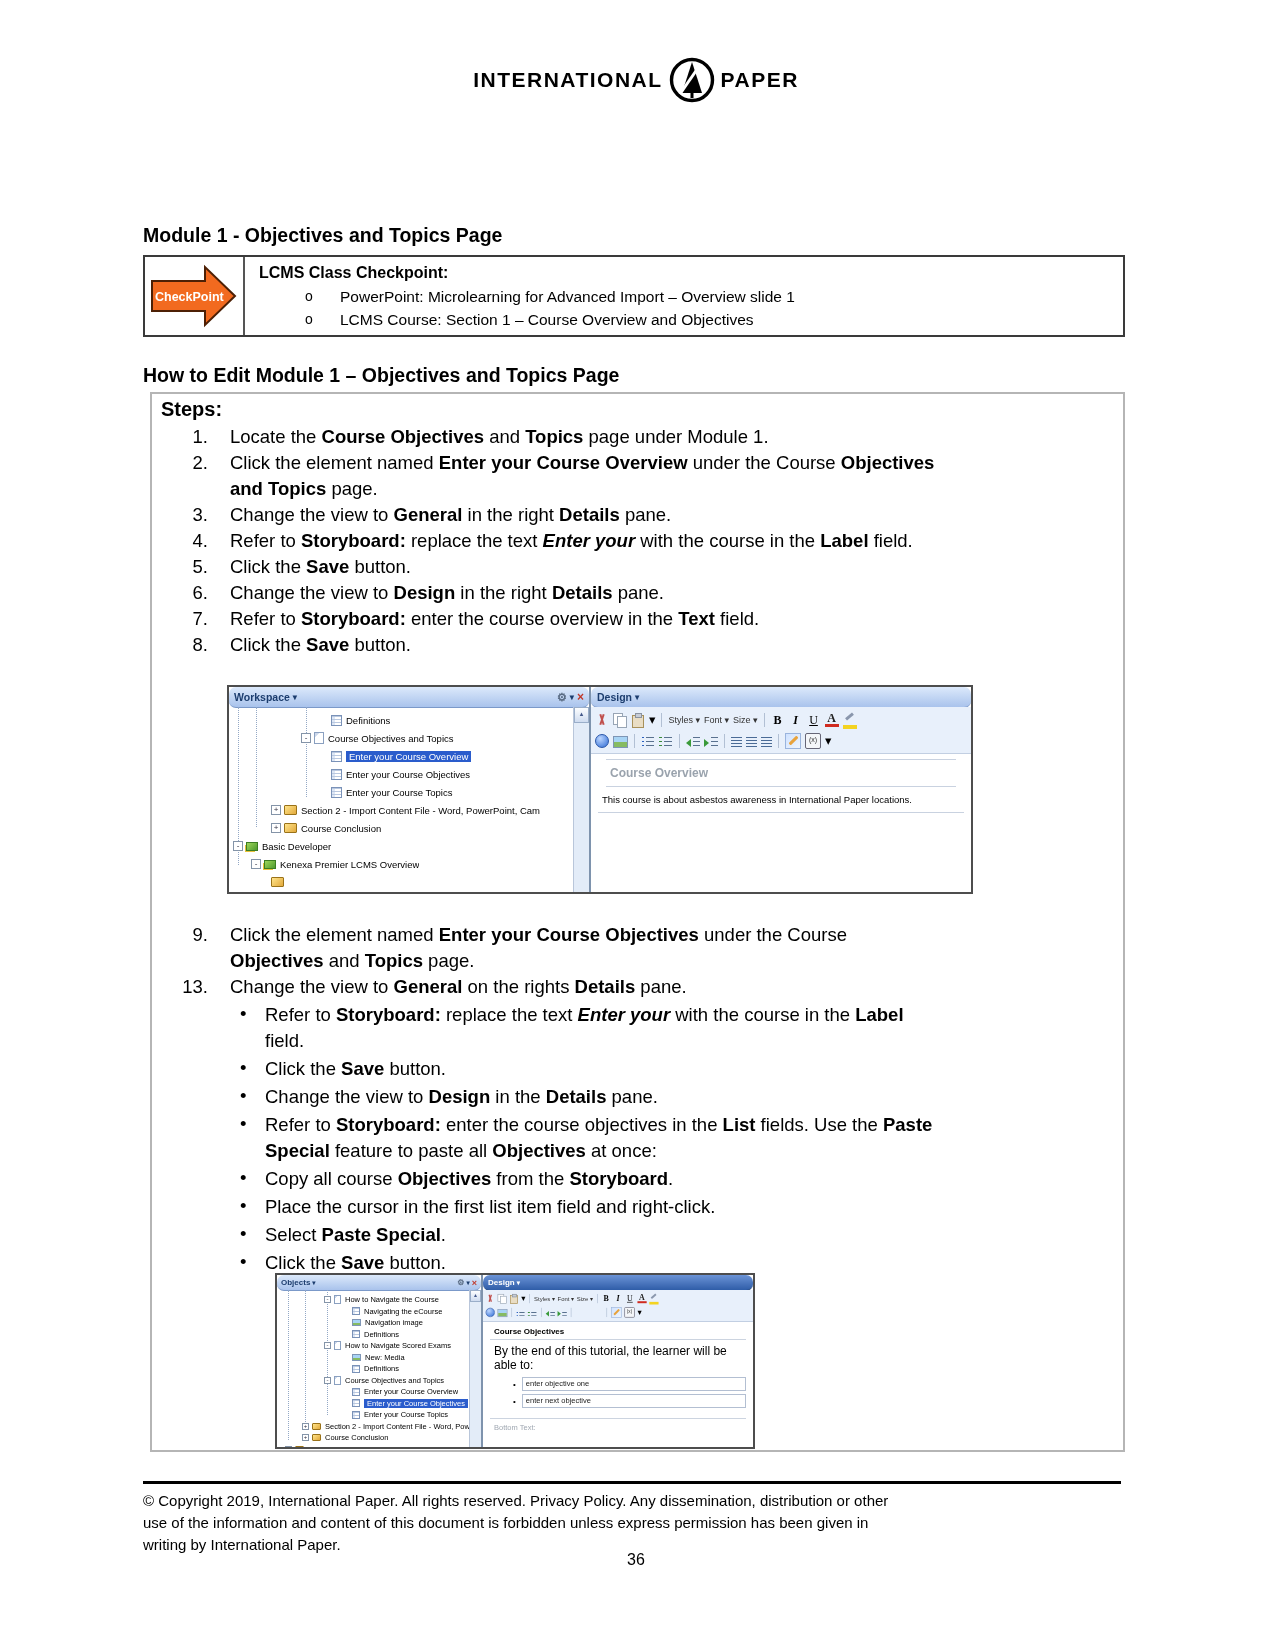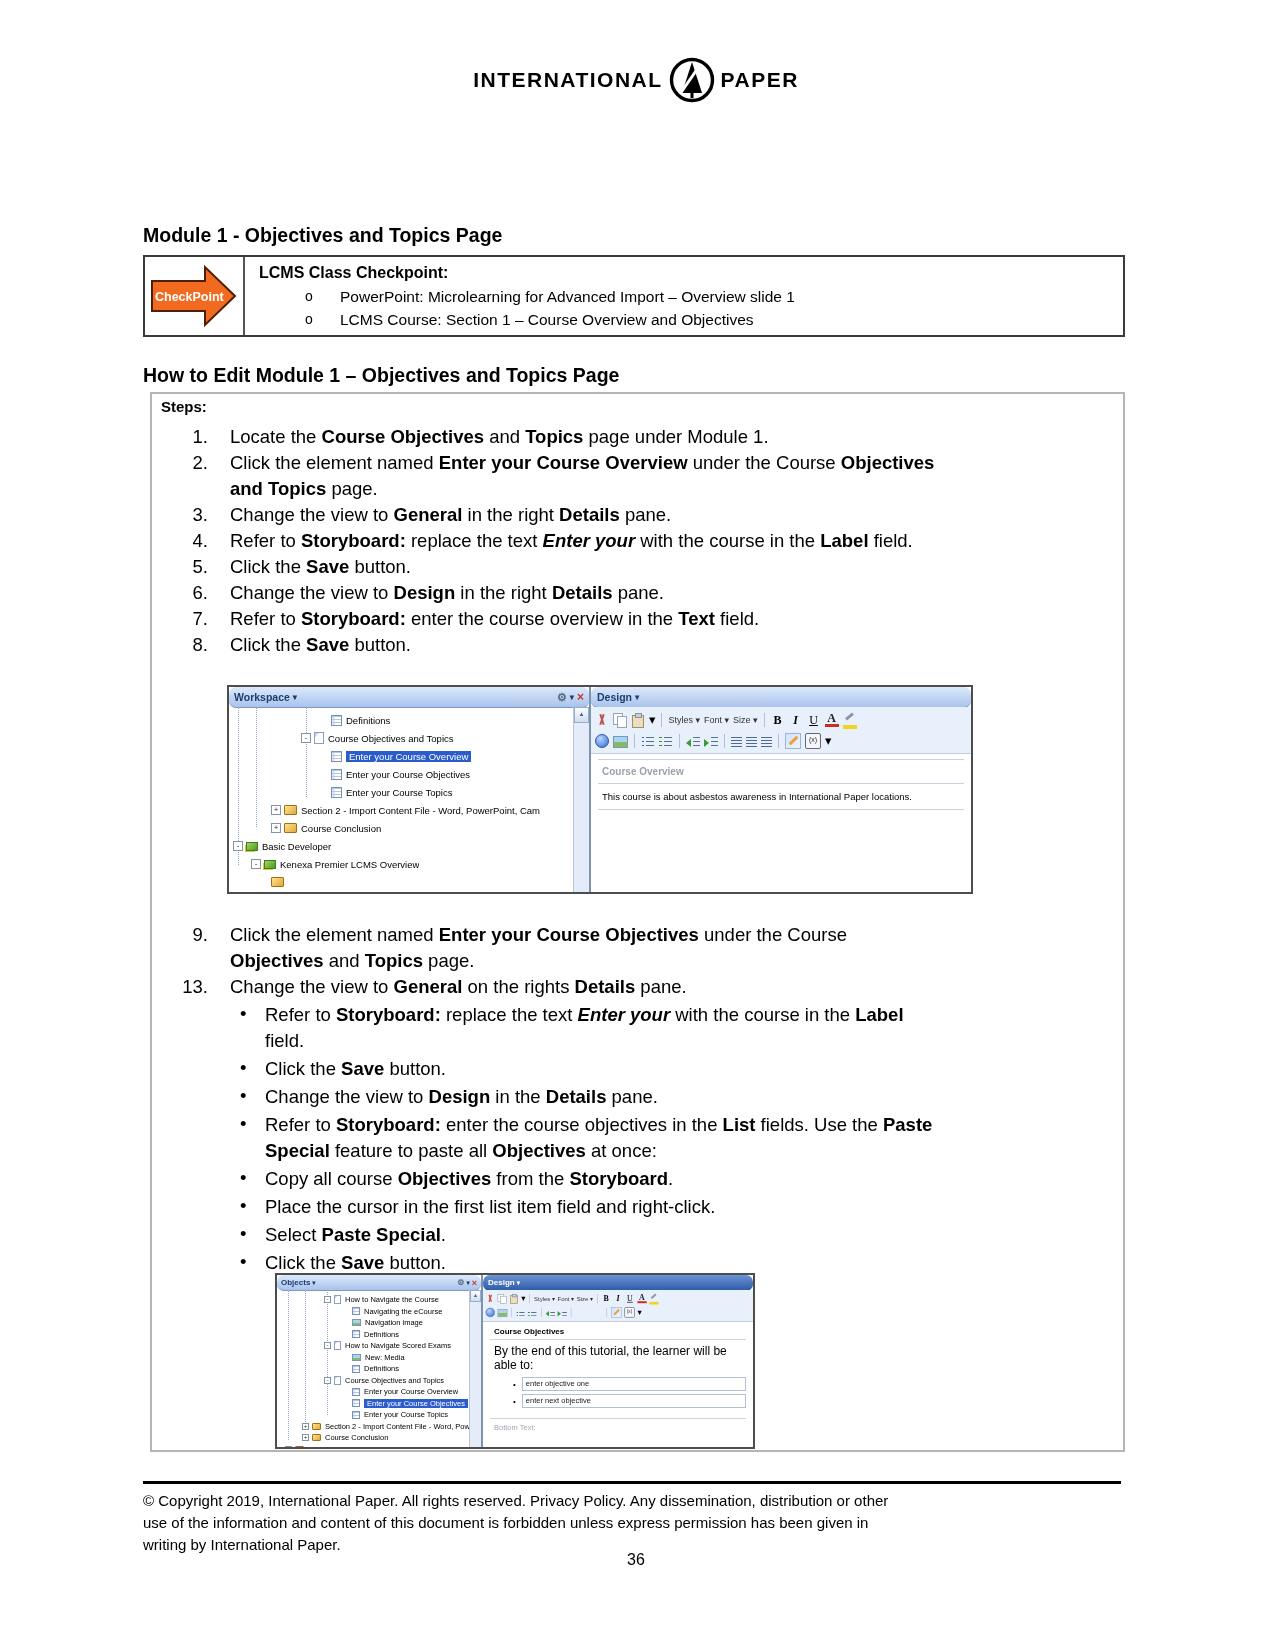--- a/index.html
+++ b/index.html
@@ -14,21 +14,21 @@
   
   .cp-box{position:absolute;left:143px;top:255px;width:978px;height:78px;border:2px solid #3a3a3a;display:flex;}
   .cp-arrow-cell{width:98px;border-right:2px solid #555;display:flex;align-items:center;justify-content:center;}
   .cp-body{position:relative;flex:1;font-size:15.5px;}
   .cp-title{position:absolute;left:14px;top:7px;font-weight:bold;font-size:16px;}
   .cp-item{position:absolute;left:0;padding-left:95px;width:860px;}
   .cp-item .cp-marker{position:absolute;left:60px;top:0;font-size:14px;}
   .cp-i0{top:31px;} .cp-i1{top:54px;}
   
   .steps-box{position:absolute;left:150px;top:392px;width:971px;height:1056px;border:2px solid #b5b5b5;background:#fff;}
-  .steps-label{position:absolute;left:9px;top:4px;font-size:15px;font-weight:bold;}
+  .steps-label{position:absolute;left:9px;top:4px;font-size:20px;font-weight:bold;}
   .sg{position:absolute;left:0;width:960px;}
   .sg1{top:30px;} .sg2{top:528px;} .sb{top:606px;}
   .srow{position:relative;padding-left:78px;font-size:18.5px;line-height:26px;white-space:pre-wrap;}
   .snum{position:absolute;left:14px;top:0;width:42px;text-align:right;}
   .brow{position:relative;padding-left:113px;font-size:18.5px;line-height:26px;white-space:pre-wrap;margin-top:2px;}
   .bdot{position:absolute;left:88px;top:-1px;}
   .b{font-weight:bold;} .bi{font-weight:bold;font-style:italic;}
   
   .shot{position:absolute;background:#fff;border:2px solid #4d4d4d;overflow:hidden;}
   #shot1{left:75px;top:291px;width:742px;height:205px;}
@@ -98,22 +98,22 @@
   .ic-out::before,.ic-in::before{content:"";position:absolute;right:0;top:3px;width:7px;height:9px;
       background:repeating-linear-gradient(#59718f 0 1px,transparent 1px 4px);}
   .ic-out::after{content:"";position:absolute;left:0;top:5px;border:4px solid transparent;border-right:5px solid #3a9a3a;border-left:0;}
   .ic-in::after{content:"";position:absolute;left:0;top:5px;border:4px solid transparent;border-left:5px solid #3a9a3a;border-right:0;}
   .ic-al,.ic-ac,.ic-ar{background:repeating-linear-gradient(#4a6b96 0 1px,transparent 1px 3px);width:11px;height:10px;margin-top:2px;}
   .ic-edit{background:linear-gradient(135deg,#cfe2ff,#eef5ff);border:1px solid #9ab4dd;}
   .ic-edit::before{content:"";position:absolute;left:2px;top:5px;width:11px;height:3px;background:#e8a33d;transform:rotate(-45deg);border-radius:1px;}
   .ic-tok{border:1px solid #667;border-radius:2px;font-size:7px;line-height:12px;text-align:center;color:#333;background:#f4f6f9;}
   .small-tb{transform:scale(0.66);transform-origin:0 0;width:152%;}
   
-  .fld-title{margin:5px 7px 0;border-top:1px solid #c9d2e0;border-bottom:1px solid #c9d2e0;
-             color:#9aa3ad;font-weight:bold;font-size:10px;padding:6px 4px;}
+  .fld-title{margin:5px 15px 0;border-top:1px solid #c9d2e0;border-bottom:1px solid #c9d2e0;
+             color:#9aa3ad;font-weight:bold;font-size:12px;padding:6px 4px;}
   .fld-body{font-size:9.5px;padding:7px 4px;border-bottom:1px solid #c9d2e0;margin:0 7px;}
   
   .s2-title{font-size:8px;font-weight:bold;border-bottom:1px solid #ccd4e0;padding:4px 4px 3px;margin:1px 7px 0;}
   .s2-intro{font-size:12px;padding:4px 4px 2px;margin:0 7px;}
   .s2-li{display:flex;align-items:center;margin:3px 7px 0 30px;gap:6px;font-size:8px;}
   .s2-input{width:218px;height:12px;border:1px solid #b3bfd2;background:#fff;font-size:7.5px;
             line-height:12px;padding:0 3px;color:#222;font-family:"Liberation Sans",sans-serif;}
   .s2-bottom{margin:10px 7px 0;border-top:1px solid #ccd4e0;color:#a0a8b2;font-size:7.5px;padding:4px;}
   
   .foot-rule{position:absolute;left:143px;top:1481px;width:978px;height:3px;background:#000;}

